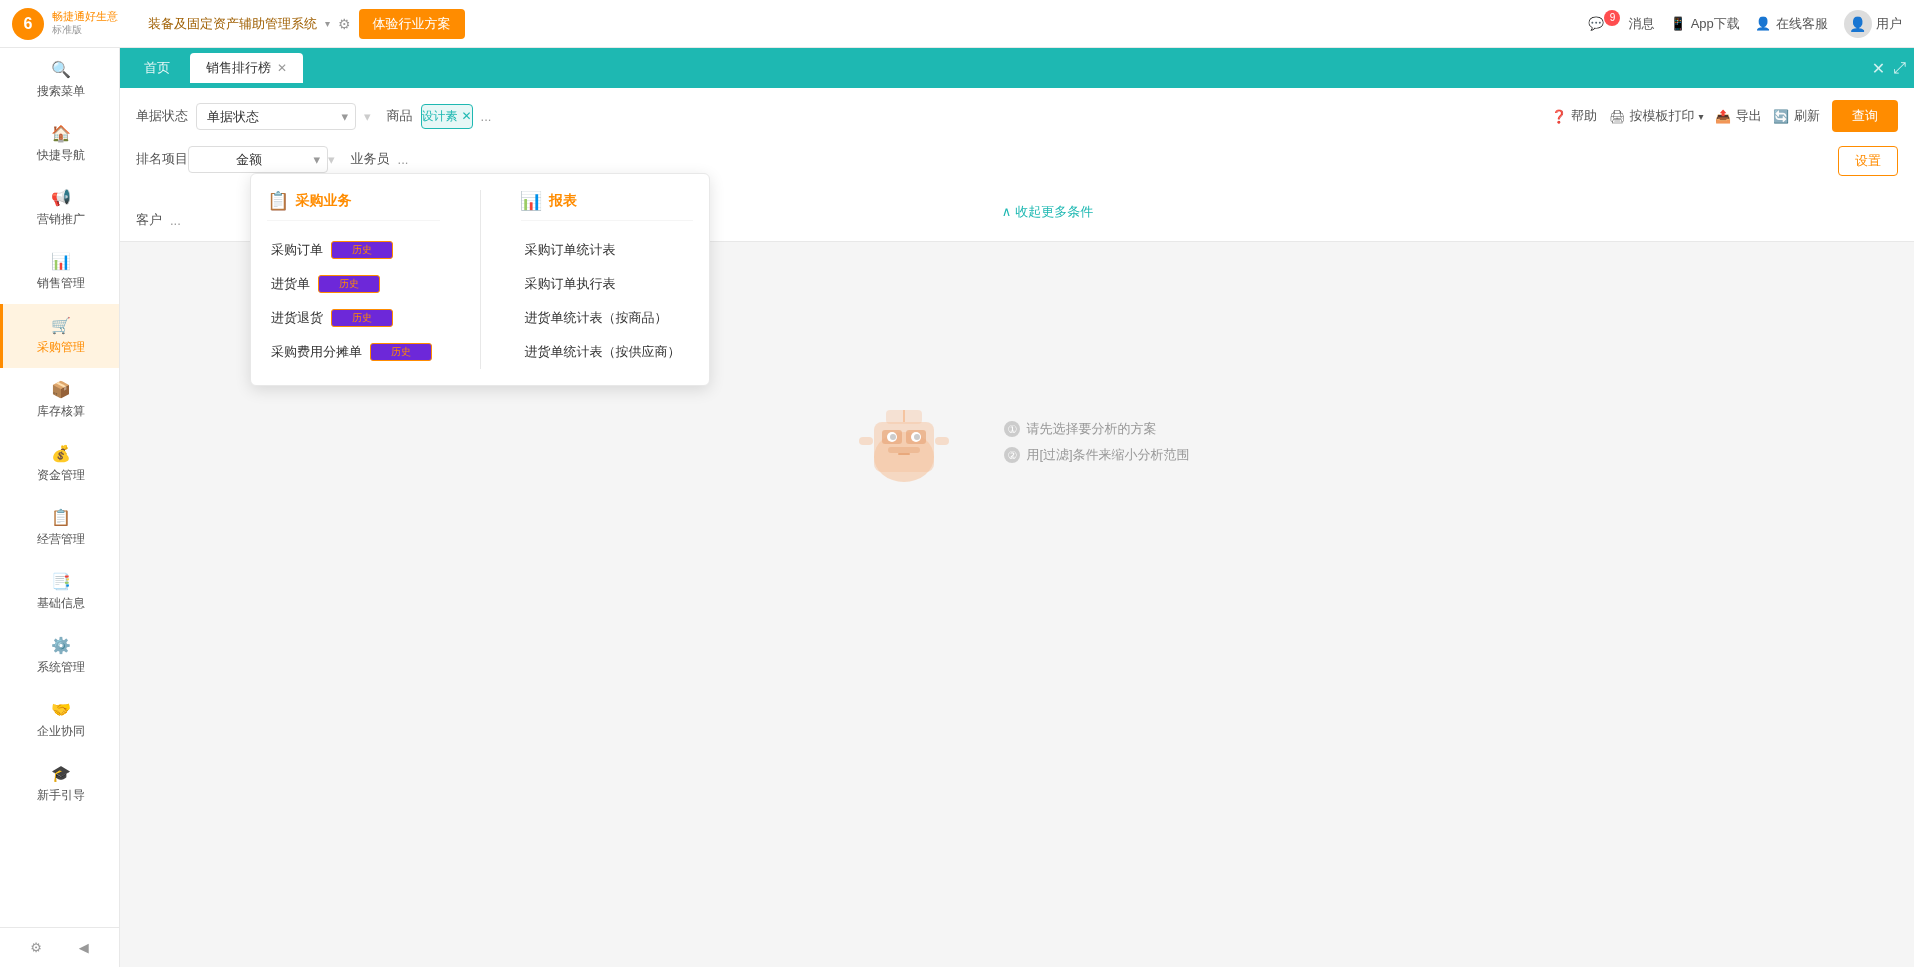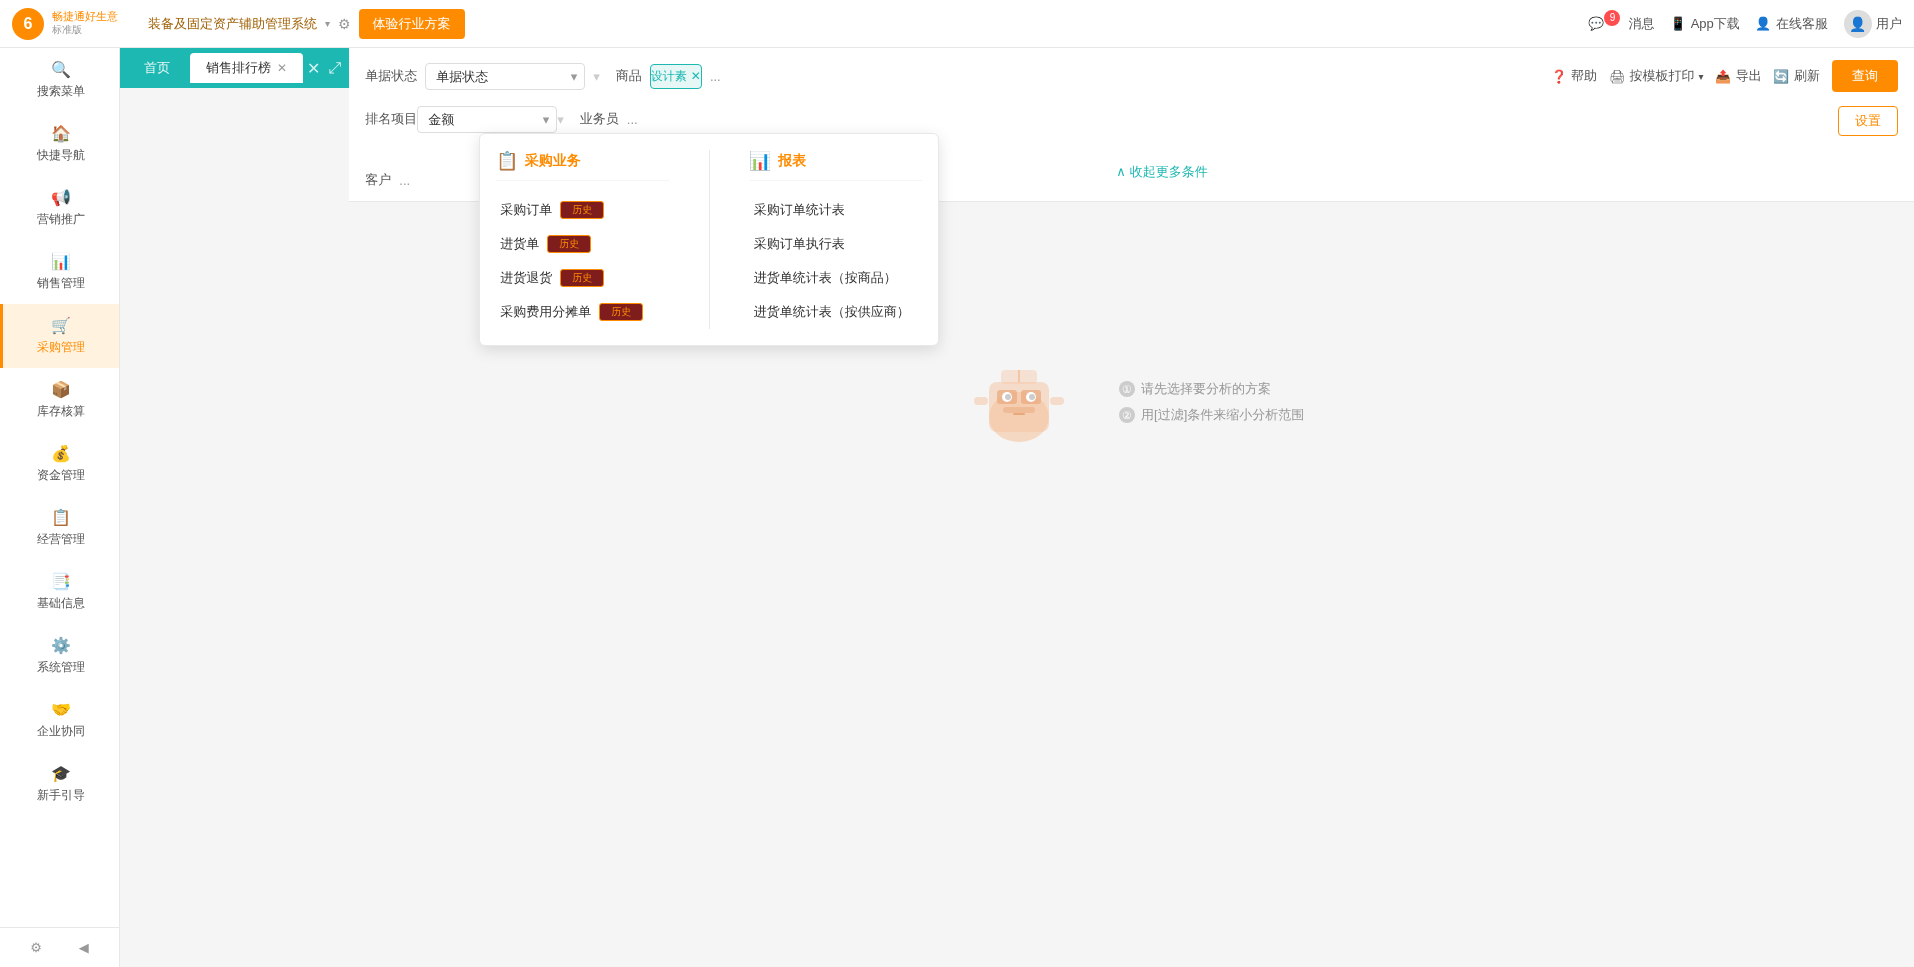--- a/index.html
+++ b/index.html
@@ -22,21 +22,21 @@
     .user-avatar { width: 28px; height: 28px; border-radius: 50%; background: #ddd; display: flex; align-items: center; justify-content: center; color: #999; font-size: 14px; }
 
     
     .sidebar { position: fixed; top: 48px; left: 0; bottom: 0; width: 120px; background: #fff; border-right: 1px solid #e8e8e8; z-index: 90; display: flex; flex-direction: column; }
     .sidebar-item { display: flex; flex-direction: column; align-items: center; padding: 12px 0; cursor: pointer; color: #555; font-size: 12px; gap: 4px; border-left: 3px solid transparent; }
     .sidebar-item.active { background: #fff3e0; color: #ff8c00; border-left: 3px solid #ff8c00; }
     .sidebar-icon { font-size: 16px; }
     .sidebar-bottom { margin-top: auto; display: flex; justify-content: space-around; padding: 12px; border-top: 1px solid #e8e8e8; }
 
     
-    .main { margin-left: 120px; margin-top: 48px; display: flex; flex-direction: row; height: calc(967px - 48px); }
+    .main { margin-left: 120px; margin-top: 48px; display: flex; flex-direction: column; height: calc(967px - 48px); }
 
     
     .tabbar { background: #1eb8b2; display: flex; align-items: center; height: 40px; padding: 0 8px; gap: 4px; }
     .tab { padding: 6px 16px; border-radius: 4px 4px 0 0; cursor: pointer; font-size: 13px; color: rgba(255,255,255,0.8); }
     .tab.home { background: transparent; color: rgba(255,255,255,0.9); }
     .tab.active { background: #fff; color: #333; display: flex; align-items: center; gap: 6px; }
     .tab-close { color: #999; font-size: 12px; cursor: pointer; }
     .tabbar-right { margin-left: auto; display: flex; gap: 8px; }
     .tab-action { color: rgba(255,255,255,0.8); cursor: pointer; font-size: 16px; }
 
@@ -60,21 +60,21 @@
     .toolbar-right { margin-left: auto; display: flex; align-items: center; gap: 12px; }
     .toolbar-action { color: #555; font-size: 13px; cursor: pointer; display: flex; align-items: center; gap: 4px; }
     .collapse-btn { color: #1eb8b2; cursor: pointer; font-size: 13px; display: flex; align-items: center; gap: 4px; }
 
     
     .dropdown-menu { position: absolute; top: 85px; left: 130px; background: #fff; border: 1px solid #e8e8e8; border-radius: 6px; box-shadow: 0 4px 16px rgba(0,0,0,0.12); z-index: 200; display: flex; width: 460px; padding: 16px; gap: 32px; }
     .menu-section { flex: 1; }
     .menu-section-title { display: flex; align-items: center; gap: 6px; font-size: 14px; color: #ff8c00; font-weight: bold; margin-bottom: 12px; padding-bottom: 8px; border-bottom: 1px solid #f5f5f5; }
     .menu-section-icon { font-size: 18px; }
     .menu-item { display: flex; align-items: center; gap: 8px; padding: 8px 4px; cursor: pointer; color: #333; font-size: 13px; }
-    .history-badge { background: #7f1d1d; border: 1px solid #ff8c00; color: #ff8c00; font-size: 10px; border-radius: 3px; padding: 1px 11px; }
+    .history-badge { background: #6d28d9; border: 1px solid #ff8c00; color: #ff8c00; font-size: 10px; border-radius: 3px; padding: 1px 20px; }
     .divider-v { width: 1px; background: #e8e8e8; margin: 0 8px; }
 
     
     .empty-state { display: flex; flex-direction: column; align-items: center; justify-content: center; height: 400px; gap: 16px; }
     .empty-texts { color: #999; font-size: 13px; line-height: 2; }
     .empty-texts .step { display: flex; align-items: center; gap: 6px; }
     .step-num { width: 16px; height: 16px; border-radius: 50%; background: #ccc; color: white; font-size: 11px; display: flex; align-items: center; justify-content: center; }
 
     
     .robot-placeholder { width: 120px; height: 120px; }
@@ -237,21 +237,21 @@
             <span>刷新</span>
           </div>
           <button class="btn-query">查询</button>
         </div>
       </div>
 
       <div class="filter-row">
         <div style="display:flex;align-items:center;">
           <span class="filter-label">排名项目</span>
           <div class="select-wrapper">
-            <select class="filter-select" style="min-width:140px;">
+            <select class="filter-select" style="min-width:140px;text-align:center;">
               <option>金额</option>
             </select>
           </div>
           <span style="color:#ccc;">▾</span>
         </div>
         <div style="display:flex;align-items:center;gap:8px;">
           <span class="filter-label">业务员</span>
           <span class="filter-more">...</span>
         </div>
         <div style="margin-left:auto;">

